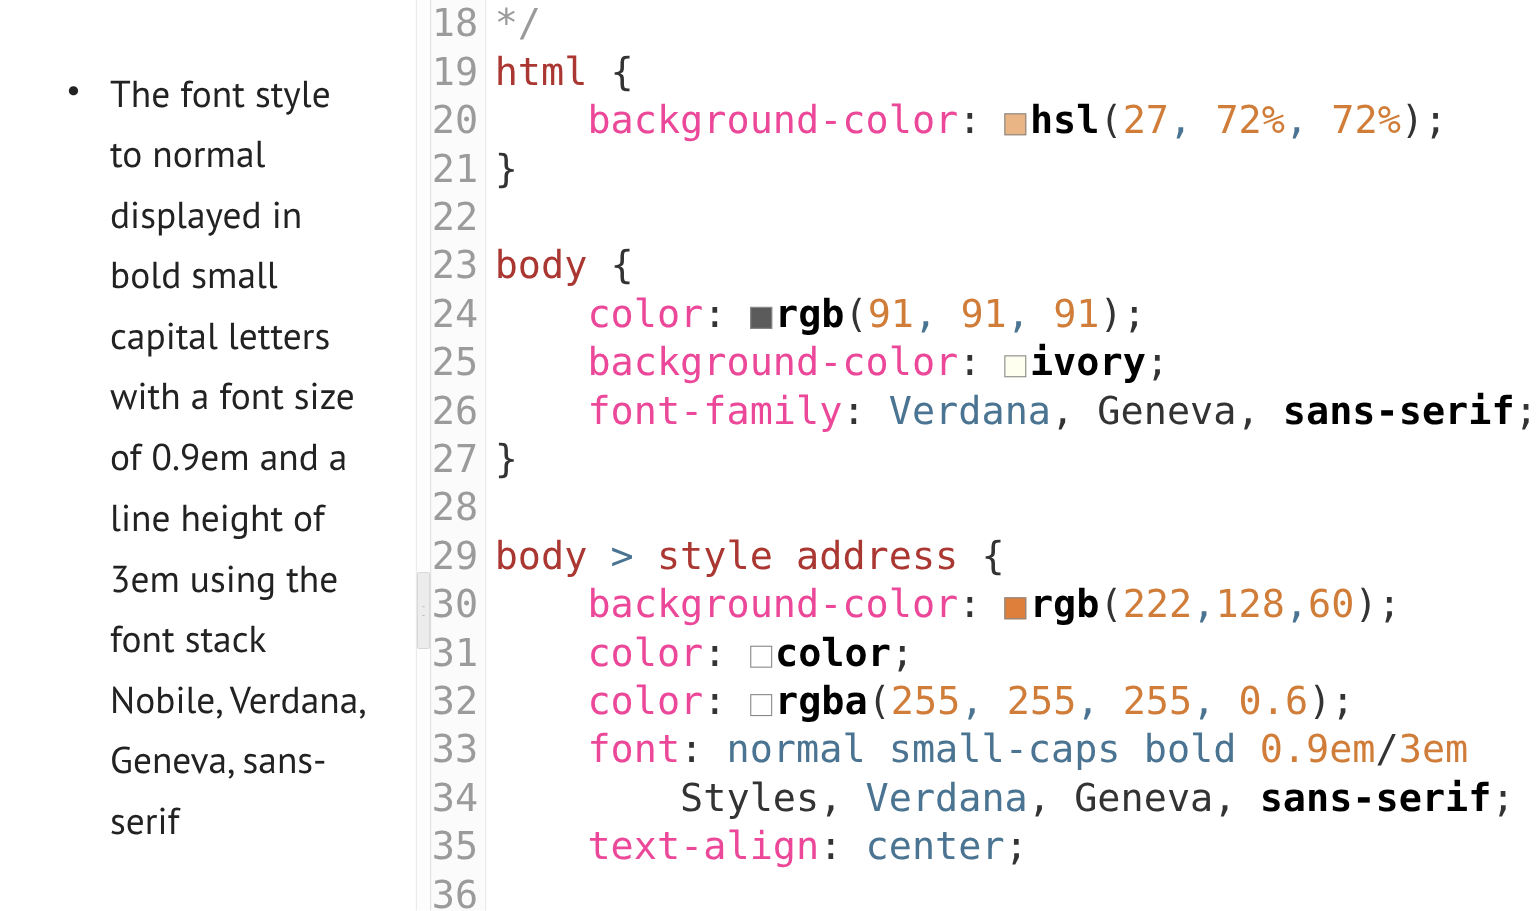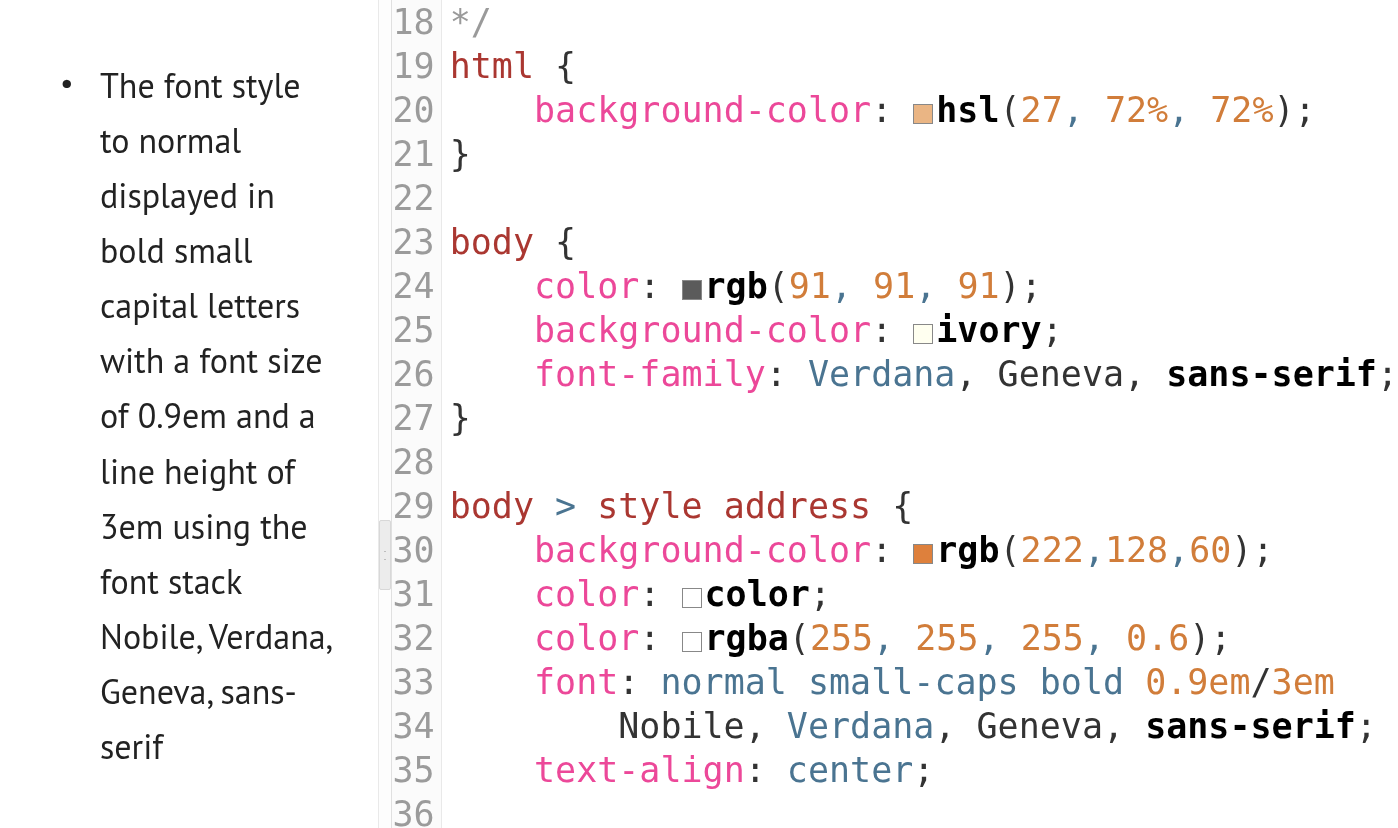--- a/index.html
+++ b/index.html
@@ -86,18 +86,18 @@
         <div class="line"><span class="tok-ident">    </span><span class="tok-property">color</span><span class="tok-punct">: </span><span class="swatch" style="background: rgb(91, 91, 91);"></span><span class="tok-func">rgb</span><span class="tok-punct">(</span><span class="tok-number">91</span><span class="tok-value">, </span><span class="tok-number">91</span><span class="tok-value">, </span><span class="tok-number">91</span><span class="tok-punct">)</span><span class="tok-punct">;</span></div>
         <div class="line"><span class="tok-ident">    </span><span class="tok-property">background-color</span><span class="tok-punct">: </span><span class="swatch" style="background: rgb(255, 255, 240);"></span><span class="tok-func">ivory</span><span class="tok-punct">;</span></div>
         <div class="line"><span class="tok-ident">    </span><span class="tok-property">font-family</span><span class="tok-punct">: </span><span class="tok-value">Verdana</span><span class="tok-punct">, </span><span class="tok-ident">Geneva</span><span class="tok-punct">, </span><span class="tok-func">sans-serif</span><span class="tok-punct">;</span></div>
         <div class="line"><span class="tok-punct">}</span></div>
         <div class="line"></div>
         <div class="line"><span class="tok-selector">body</span><span class="tok-ident"> </span><span class="tok-combinator">&gt;</span><span class="tok-ident"> </span><span class="tok-selector">style</span><span class="tok-ident"> </span><span class="tok-selector">address</span><span class="tok-ident"> </span><span class="tok-punct">{</span></div>
         <div class="line"><span class="tok-ident">    </span><span class="tok-property">background-color</span><span class="tok-punct">: </span><span class="swatch" style="background: rgb(222, 128, 60);"></span><span class="tok-func">rgb</span><span class="tok-punct">(</span><span class="tok-number">222</span><span class="tok-value">,</span><span class="tok-number">128</span><span class="tok-value">,</span><span class="tok-number">60</span><span class="tok-punct">)</span><span class="tok-punct">;</span></div>
         <div class="line"><span class="tok-ident">    </span><span class="tok-property">color</span><span class="tok-punct">: </span><span class="swatch" style="background: rgb(255, 255, 255);"></span><span class="tok-func">color</span><span class="tok-punct">;</span></div>
         <div class="line"><span class="tok-ident">    </span><span class="tok-property">color</span><span class="tok-punct">: </span><span class="swatch" style="background: rgb(255, 255, 255);"></span><span class="tok-func">rgba</span><span class="tok-punct">(</span><span class="tok-number">255</span><span class="tok-value">, </span><span class="tok-number">255</span><span class="tok-value">, </span><span class="tok-number">255</span><span class="tok-value">, </span><span class="tok-number">0.6</span><span class="tok-punct">)</span><span class="tok-punct">;</span></div>
         <div class="line"><span class="tok-ident">    </span><span class="tok-property">font</span><span class="tok-punct">: </span><span class="tok-value">normal</span><span class="tok-ident"> </span><span class="tok-value">small-caps</span><span class="tok-ident"> </span><span class="tok-value">bold</span><span class="tok-ident"> </span><span class="tok-number">0.9em</span><span class="tok-punct">/</span><span class="tok-unit">3em</span></div>
-        <div class="line"><span class="tok-ident">        </span><span class="tok-ident">Nobile</span><span class="tok-punct">, </span><span class="tok-value">Verdana</span><span class="tok-punct">, </span><span class="tok-ident">Geneva</span><span class="tok-punct">, </span><span class="tok-func">sans-serif</span><span class="tok-punct">;</span></div>
+        <div class="line"><span class="tok-ident">        </span><span class="tok-ident">Styles</span><span class="tok-punct">, </span><span class="tok-value">Verdana</span><span class="tok-punct">, </span><span class="tok-ident">Geneva</span><span class="tok-punct">, </span><span class="tok-func">sans-serif</span><span class="tok-punct">;</span></div>
         <div class="line"><span class="tok-ident">    </span><span class="tok-property">text-align</span><span class="tok-punct">: </span><span class="tok-value">center</span><span class="tok-punct">;</span></div>
       </div>
   </div>
 
 </div>
 
 </body></html>

